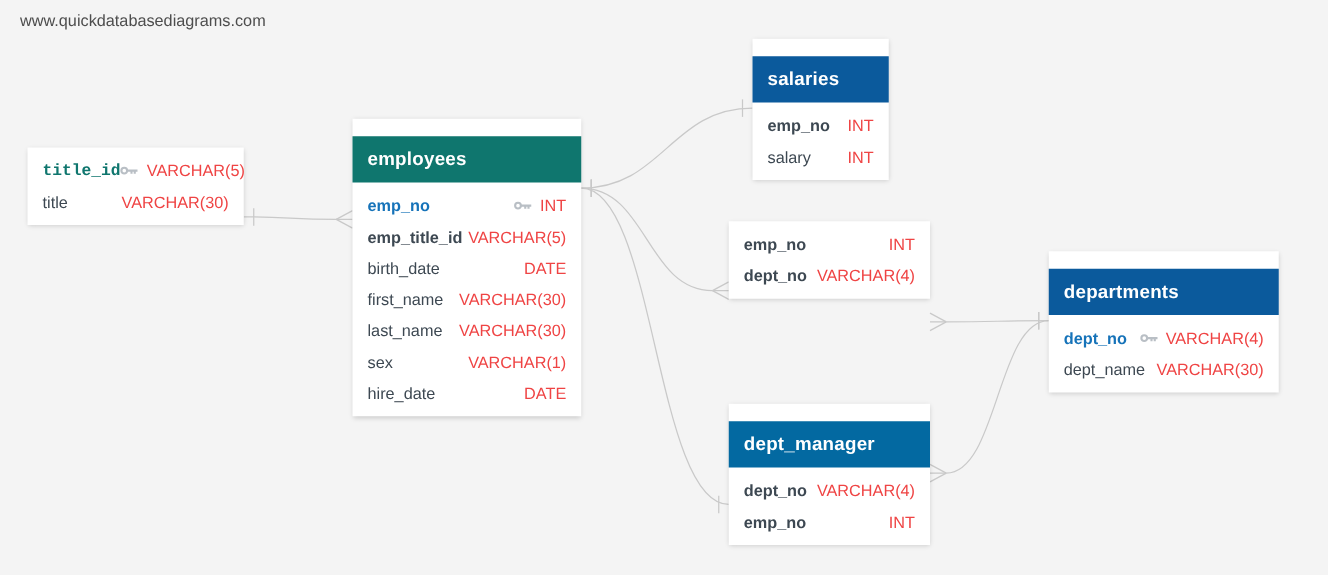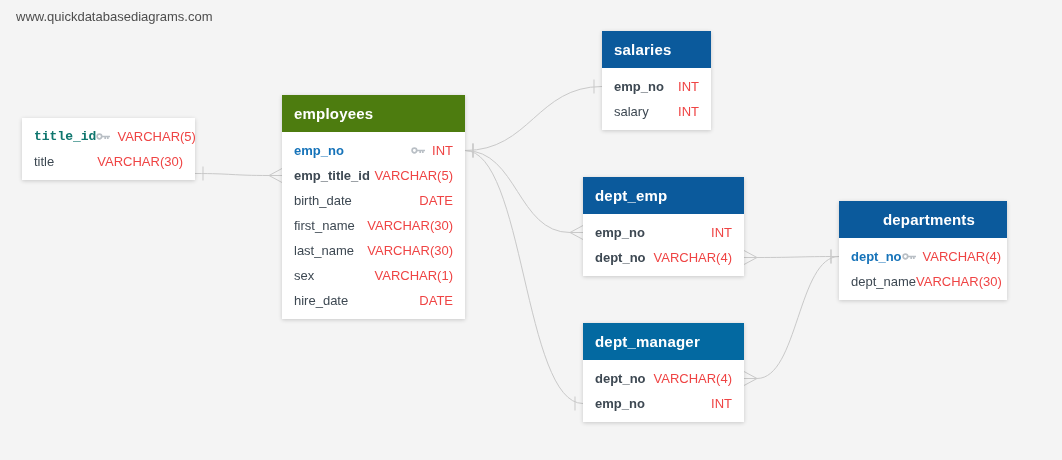--- a/index.html
+++ b/index.html
@@ -42,20 +42,21 @@
     box-shadow: 0 1px 4px rgba(0,0,0,0.18);
   }
   .db-table .thead {
     height: 37px;
     line-height: 37px;
     padding-left: 12px;
     color: #ffffff;
     font-size: 15px;
     font-weight: 700;
     letter-spacing: 0.2px;
+    margin-top: 14px;
   }
   .db-table .tbody {
     padding: 6px 0;
   }
   .field-row {
     height: 25px;
     line-height: 25px;
     display: flex;
     justify-content: space-between;
     align-items: center;
@@ -133,21 +134,21 @@
         </div>
         <div class="field-row">
           <span class="fname">title</span>
           <span class="ftype">
             <span>VARCHAR(30)</span>
           </span>
         </div>
       </div>
     </div>
     <div class="db-table" style="left: 282px; top: 95px; width: 183px;">
-      <div class="thead" style="background: #4d7c0f; color: rgb(255, 255, 255);">employees</div>
+      <div class="thead" style="background: #0f766e; color: rgb(255, 255, 255);">employees</div>
       <div class="tbody">
         <div class="field-row">
           <span class="fname pk" style="color: rgb(22, 115, 185);">emp_no</span>
           <span class="ftype">
             <svg class="key" width="15" height="9" viewBox="0 0 15 9">
               <circle cx="3.4" cy="4" r="2.3" fill="none" stroke="#b9bfc5" stroke-width="1.7"></circle>
               <path d="M5.8 4 H14 M9.2 4 V6.4 M11.8 4 V6.4" fill="none" stroke="#b9bfc5" stroke-width="1.7"></path>
             </svg>
             <span>INT</span>
           </span>
@@ -201,37 +202,36 @@
         </div>
         <div class="field-row">
           <span class="fname">salary</span>
           <span class="ftype">
             <span>INT</span>
           </span>
         </div>
       </div>
     </div>
     <div class="db-table" style="left: 583px; top: 177px; width: 161px;">
-      <div class="thead" style="background: rgb(11, 90, 156); color: rgb(255, 255, 255);">dept_emp</div>
       <div class="tbody">
         <div class="field-row">
           <span class="fname fk">emp_no</span>
           <span class="ftype">
             <span>INT</span>
           </span>
         </div>
         <div class="field-row">
           <span class="fname fk">dept_no</span>
           <span class="ftype">
             <span>VARCHAR(4)</span>
           </span>
         </div>
       </div>
     </div>
-    <div class="db-table" style="left: 839px; top: 201px; width: 168px; text-align: center;">
+    <div class="db-table" style="left: 839px; top: 201px; width: 184px;">
       <div class="thead" style="background: rgb(11, 90, 156); color: rgb(255, 255, 255);">departments</div>
       <div class="tbody">
         <div class="field-row">
           <span class="fname pk" style="color: rgb(22, 115, 185);">dept_no</span>
           <span class="ftype">
             <svg class="key" width="15" height="9" viewBox="0 0 15 9">
               <circle cx="3.4" cy="4" r="2.3" fill="none" stroke="#b9bfc5" stroke-width="1.7"></circle>
               <path d="M5.8 4 H14 M9.2 4 V6.4 M11.8 4 V6.4" fill="none" stroke="#b9bfc5" stroke-width="1.7"></path>
             </svg>
             <span>VARCHAR(4)</span>

